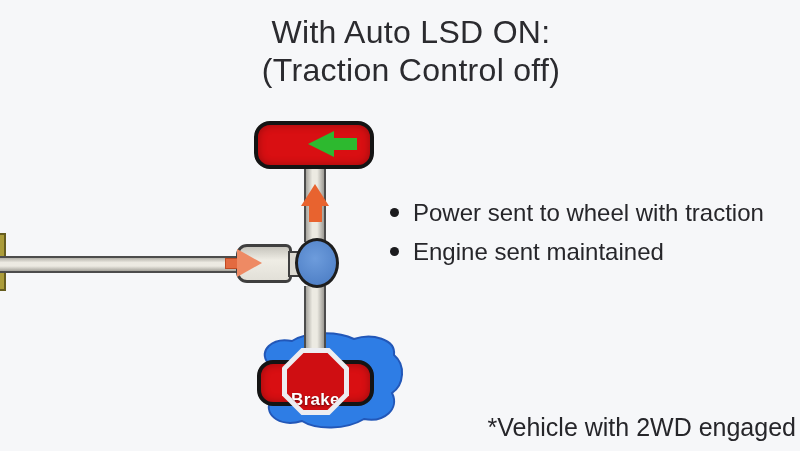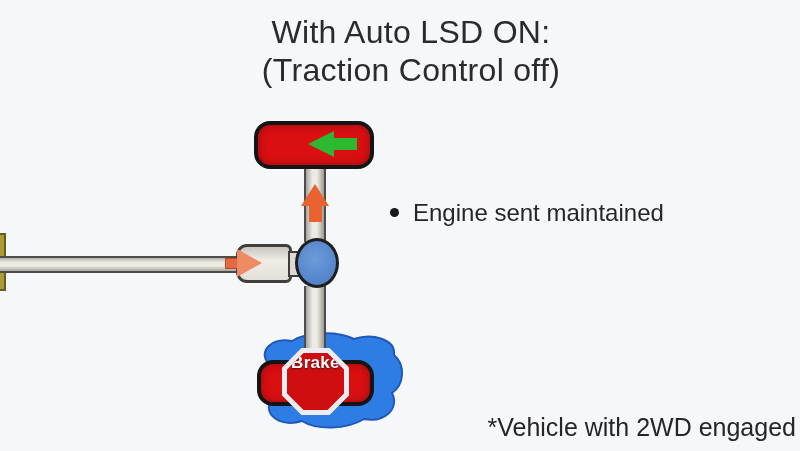--- a/index.html
+++ b/index.html
@@ -136,21 +136,21 @@
     left: 282px; top: 348px; width: 67px; height: 67px;
     background: #ededf1;
     clip-path: polygon(29% 0, 71% 0, 100% 29%, 100% 71%, 71% 100%, 29% 100%, 0 71%, 0 29%);
     z-index: 5;
     filter: drop-shadow(0 0 2px rgba(0,0,0,0.35));
   }
   .brake-sign-inner {
     position: absolute; inset: 5px;
     background: #cf0e12;
     clip-path: polygon(29% 0, 71% 0, 100% 29%, 100% 71%, 71% 100%, 29% 100%, 0 71%, 0 29%);
-    display: flex; align-items: flex-start; justify-content: center;
+    display: flex; align-items: flex-end; justify-content: center;
   }
   .brake-label {
     color: #ffffff; font-weight: bold; font-size: 17px;
     letter-spacing: 0.3px;
     text-shadow: 0 1px 2px rgba(0,0,0,0.55);
   }
 </style>
 </head>
 <body>
 
@@ -193,19 +193,23 @@
 
   <div class="abs brake-sign">
     <div class="brake-sign-inner">
       <span class="brake-label">Brake</span>
     </div>
   </div>
 
   <div class="abs bullets">
     <div class="bullet-row">
       <span class="bullet-dot"></span>
+      <span class="bullet-text">Power sent to wheel with traction</span>
+    </div>
+    <div class="bullet-row">
+      <span class="bullet-dot"></span>
       <span class="bullet-text">Engine sent maintained</span>
     </div>
   </div>
 
   <div class="abs footnote">*Vehicle with 2WD engaged</div>
 
 </div>
 
 </body></html>

